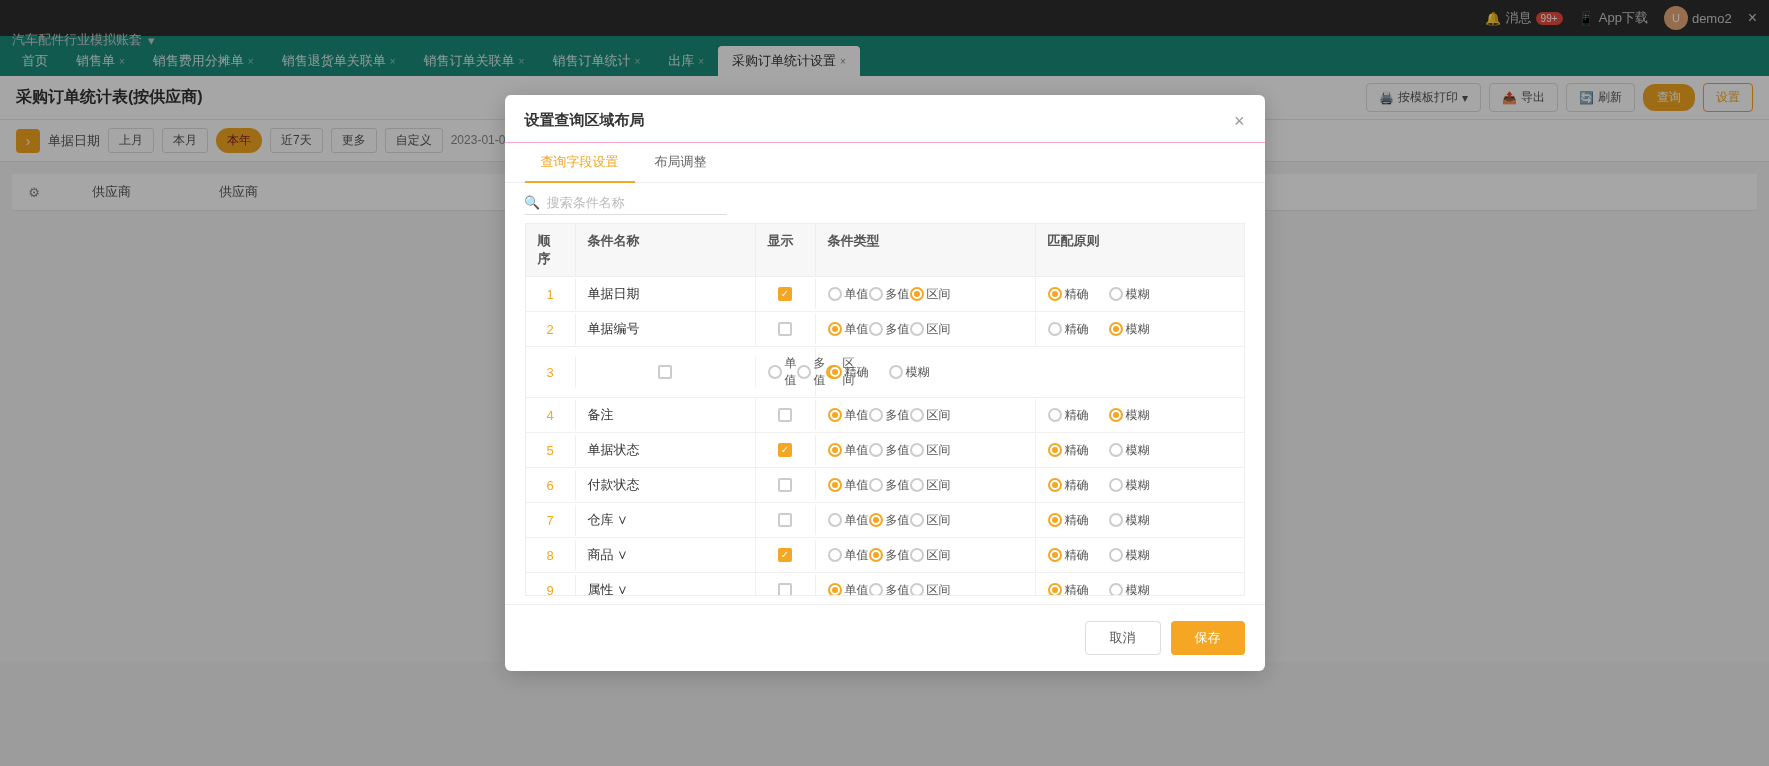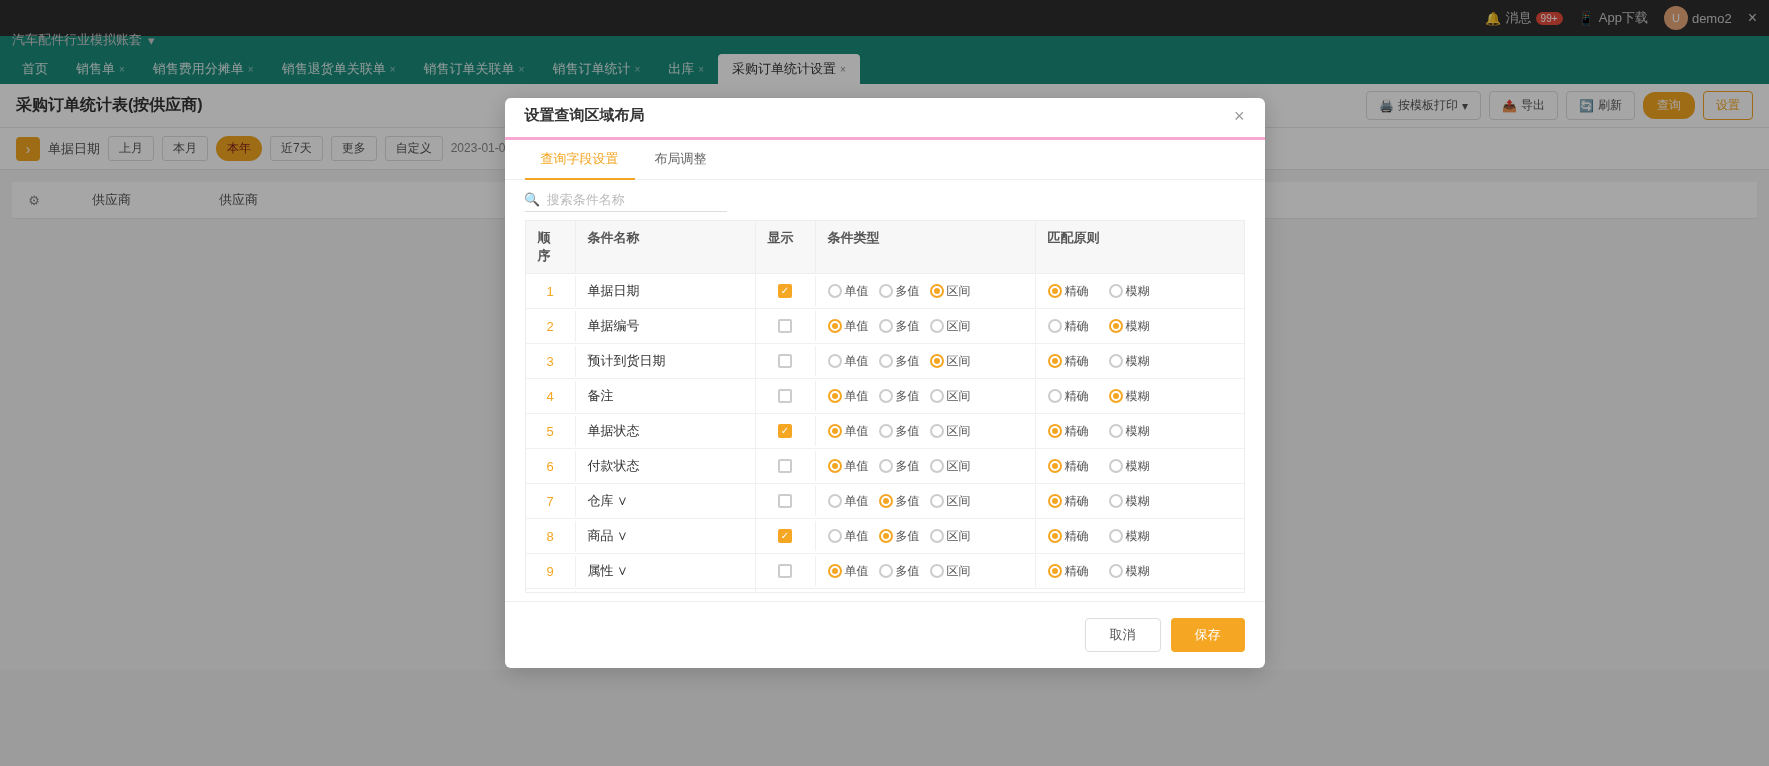--- a/index.html
+++ b/index.html
@@ -15,21 +15,21 @@
       padding: 0 12px;
       color: #ccc;
     }
     .top-bar-left { font-size: 13px; color: #ccc; display: flex; align-items: center; gap: 6px; margin-top: 44px; }
     .top-bar-right { display: flex; align-items: center; gap: 16px; font-size: 13px; }
     .top-bar-right .badge { background: #e74c3c; color: white; border-radius: 10px; padding: 1px 5px; font-size: 10px; }
     .top-bar-right .close-x { color: #ccc; cursor: pointer; font-size: 16px; }
 
     
     .nav-tabs {
-      height: 48px;
+      height: 40px;
       background: #1a8a7a;
       display: flex;
       align-items: flex-end;
       padding: 0 8px;
     }
     .nav-tab {
       padding: 6px 14px;
       color: rgba(255,255,255,0.85);
       font-size: 13px;
       cursor: pointer;
@@ -103,22 +103,22 @@
     .dialog {
       background: #fff;
       border-radius: 6px;
       width: 760px;
       max-height: 680px;
       box-shadow: 0 4px 24px rgba(0,0,0,0.2);
       display: flex;
       flex-direction: column;
     }
     .dialog-header {
-      padding: 8px 20px 12px;
-      border-bottom: 3px solid #f9a8d4;
+      padding: 16px 20px 12px;
+      border-bottom: 1px solid #f9a8d4;
       display: flex;
       align-items: center;
       justify-content: space-between;
       text-align: center;
     }
     .dialog-title { font-size: 15px; font-weight: bold; color: #333; }
     .dialog-close { cursor: pointer; color: #999; font-size: 18px; line-height: 1; }
 
     
     .dialog-tabs {
@@ -206,21 +206,20 @@
       display: flex;
       align-items: center;
     }
     .td:last-child { border-right: none; }
     .td.num { color: #f5a623; justify-content: center; }
 
     
     .radio-group {
       display: flex;
       align-items: center;
-      gap: 10px;
       justify-content: flex-end;
     }
     .radio-item {
       display: flex;
       align-items: center;
       gap: 3px;
       cursor: pointer;
     }
     .radio-circle {
       width: 14px;
@@ -514,21 +513,20 @@
       </label>
                 <label class="radio-item">
         <div class="radio-circle checked"></div>
         <span class="radio-label">模糊</span>
       </label>
         </div>
       </div>
     </div>
           <div class="table-row-item">
       <div class="td num">3</div>
-      <div class="td">预计到货日期</div>
       <div class="td" style="justify-content:center;">
         <div class="checkbox-wrap "></div>
       </div>
       <div class="td">
         <div class="radio-group">
           <label class="radio-item">
         <div class="radio-circle "></div>
         <span class="radio-label">单值</span>
       </label>
                 <label class="radio-item">

